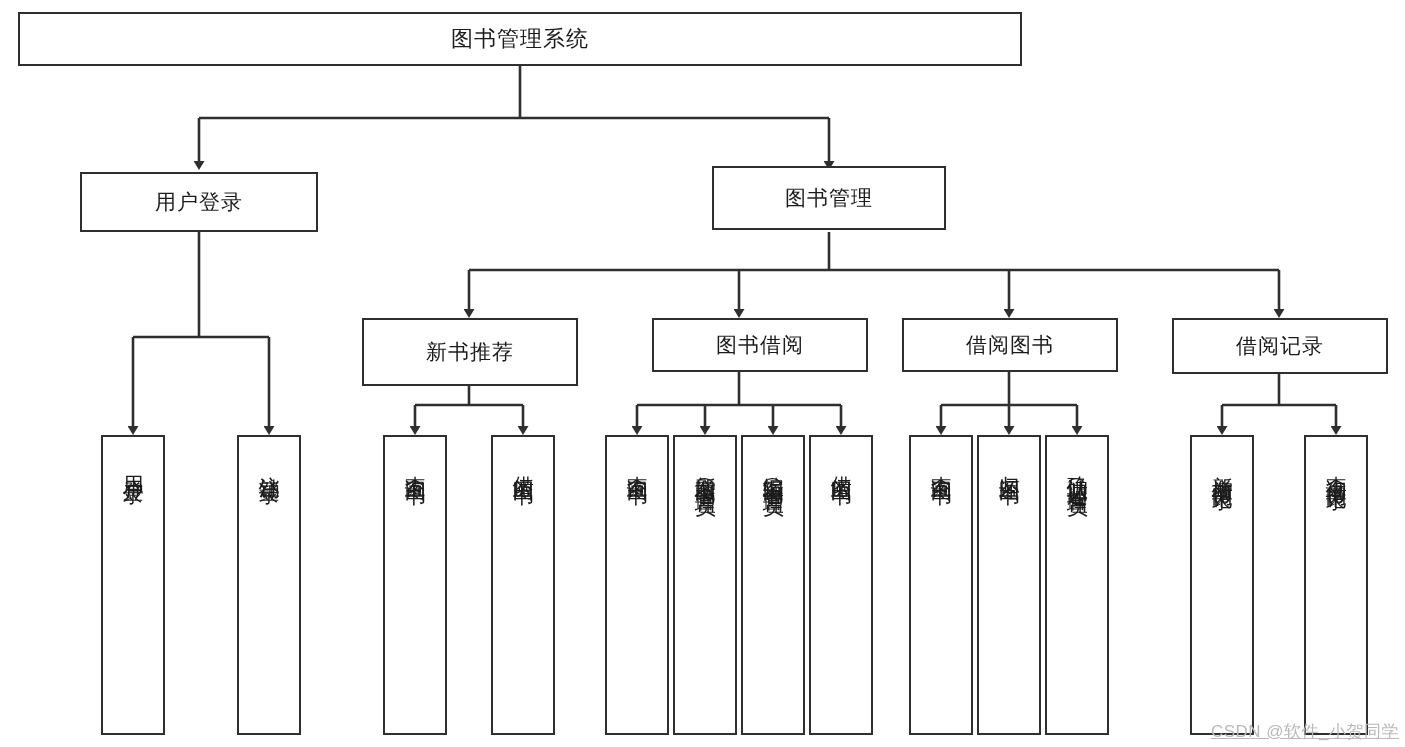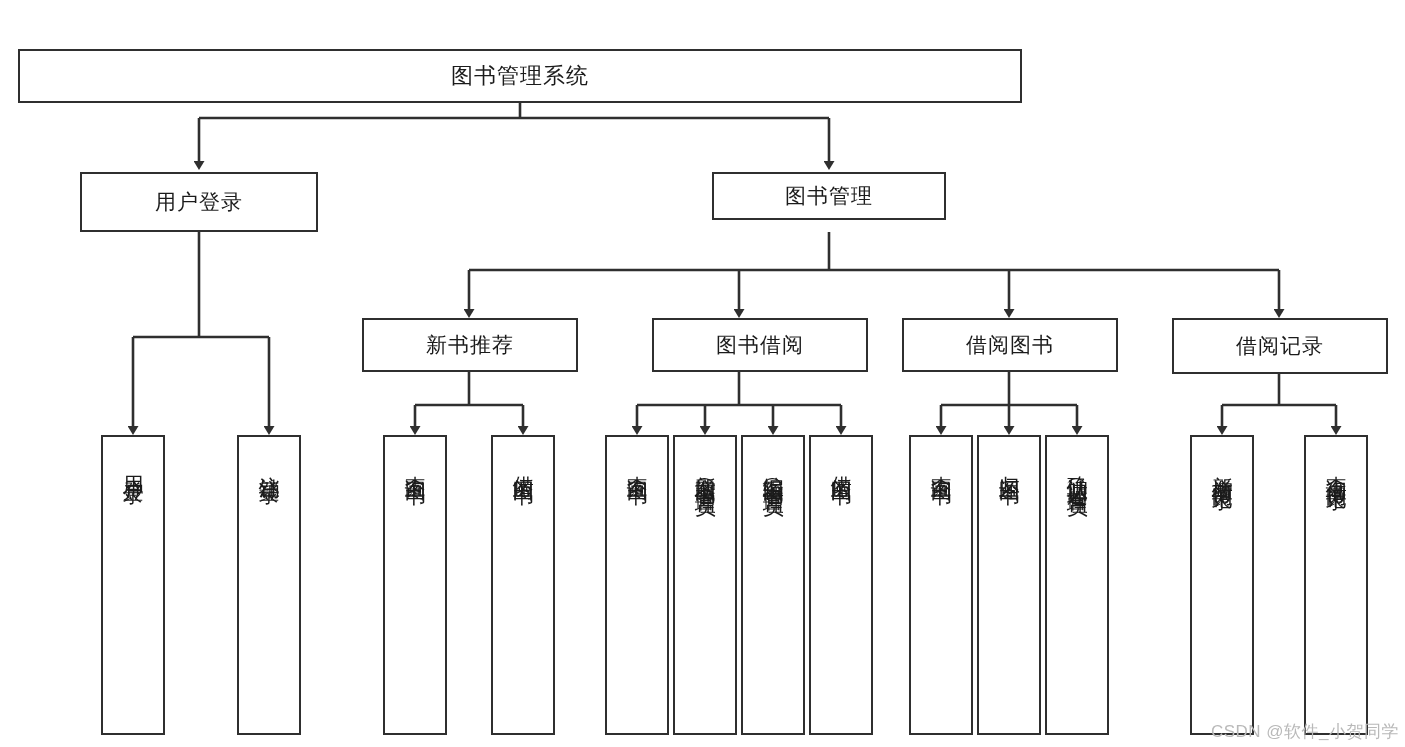--- a/index.html
+++ b/index.html
@@ -34,21 +34,21 @@
     display: flex;
     align-items: center;
     justify-content: center;
     color: #1b1b1b;
     font-size: 21px;
     line-height: 1.25;
     letter-spacing: 1px;
     text-align: center;
     white-space: nowrap;
   }
-  .node.root { font-size: 22px; margin-top: 37px; }
+  .node.root { font-size: 22px; }
   .node.leaf {
     writing-mode: vertical-rl;
     text-orientation: upright;
     align-items: center;
     justify-content: flex-start;
     padding-top: 22px;
     font-size: 21px;
     letter-spacing: 3px;
     white-space: normal;
   }
@@ -59,20 +59,21 @@
   }
   .watermark {
     position: absolute;
     right: 6px;
     bottom: 4px;
     font-size: 17px;
     color: #b9b9b9;
     letter-spacing: 0.5px;
     white-space: nowrap;
     font-family: "Liberation Sans", "DejaVu Sans", sans-serif;
+    text-decoration: underline;
   }
 </style>
 </head>
 <body>
 
 <div id="canvas">
 
   <svg class="edges" viewBox="0 0 1405 747" xmlns="http://www.w3.org/2000/svg">
     <defs>
       <marker id="arrow" markerWidth="9" markerHeight="11" refX="1" refY="5.5" orient="auto" markerUnits="userSpaceOnUse">
@@ -123,25 +124,25 @@
     </g>
   </svg>
 
   <div class="node root" style="left:18px; top:12px; width:1004px; height:54px;">
     <span>图书管理系统</span>
   </div>
 
   <div class="node" style="left:80px; top:172px; width:238px; height:60px;">
     <span>用户登录</span>
   </div>
-  <div class="node" style="left:712px; top:172px; width:234px; height:48px;">
+  <div class="node" style="left:712px; top:166px; width:234px; height:64px;">
     <span>图书管理</span>
   </div>
 
-  <div class="node" style="left:362px; top:318px; width:216px; height:54px;">
+  <div class="node" style="left:362px; top:318px; width:216px; height:68px;">
     <span>新书推荐</span>
   </div>
   <div class="node" style="left:632px; top:318px; width:216px; height:54px;margin-left:20px;">
     <span>图书借阅</span>
   </div>
   <div class="node" style="left:902px; top:318px; width:216px; height:54px;">
     <span>借阅图书</span>
   </div>
   <div class="node" style="left:1172px; top:318px; width:216px; height:56px;">
     <span>借阅记录</span>

